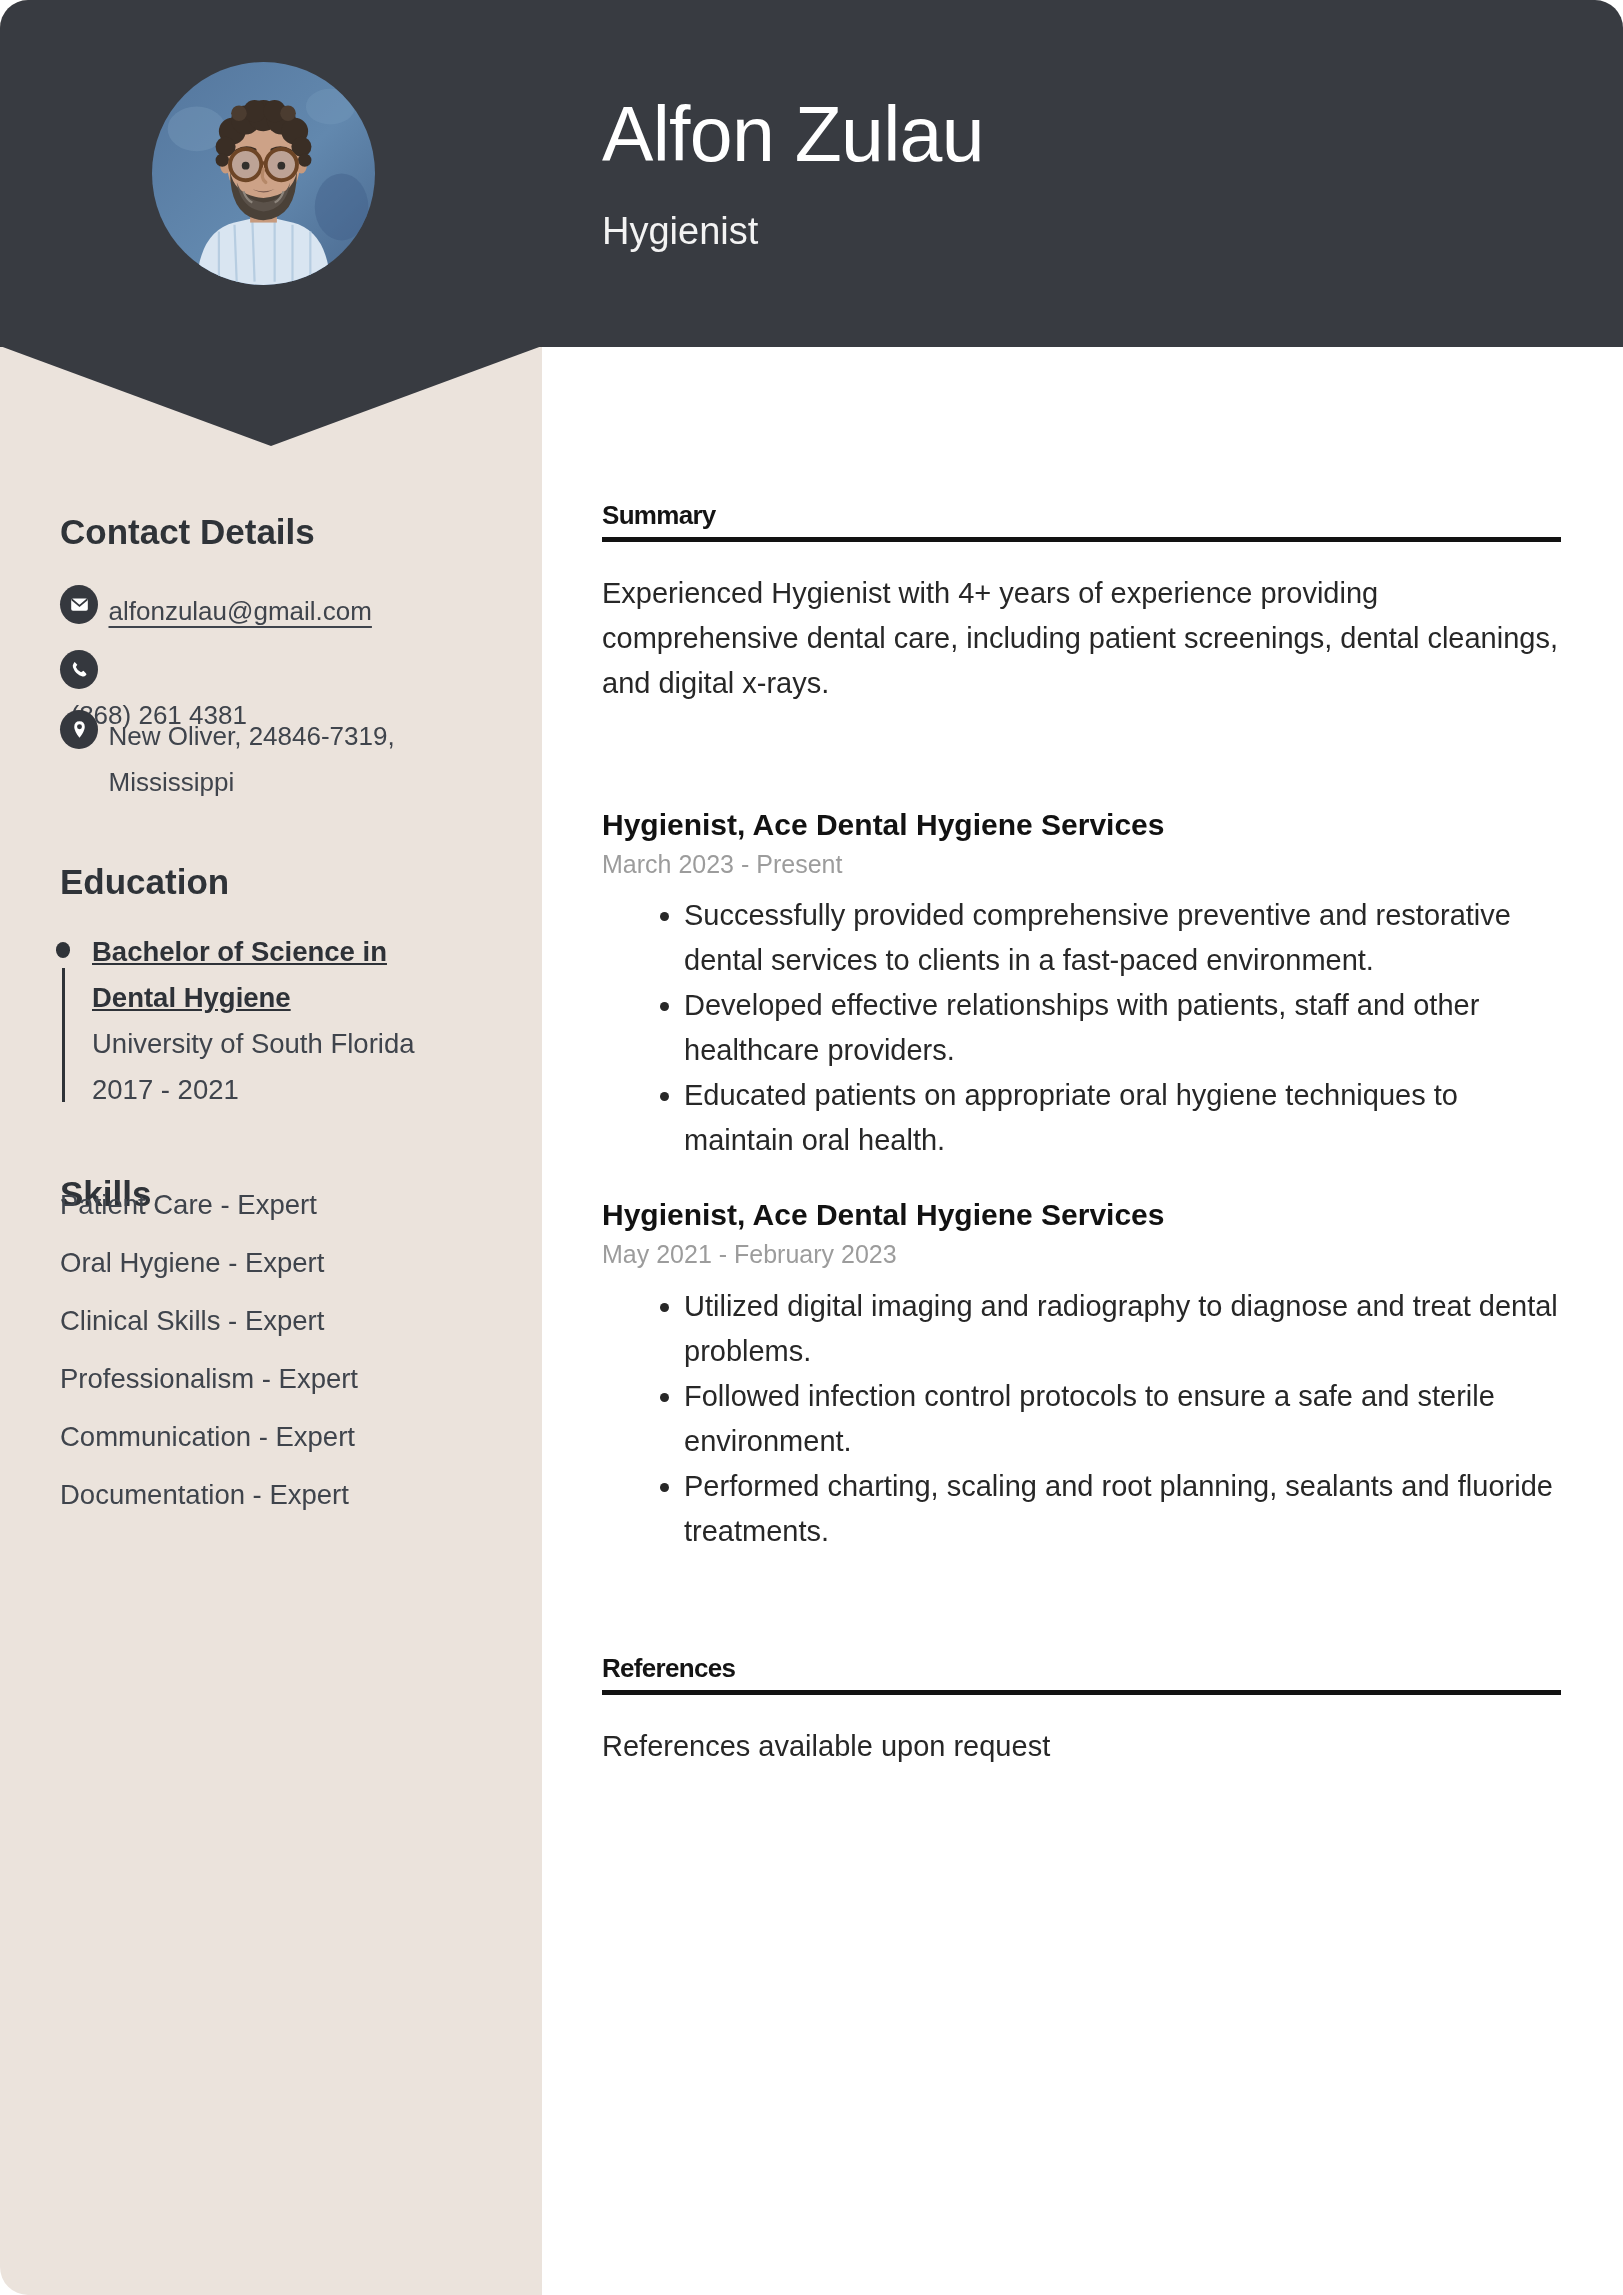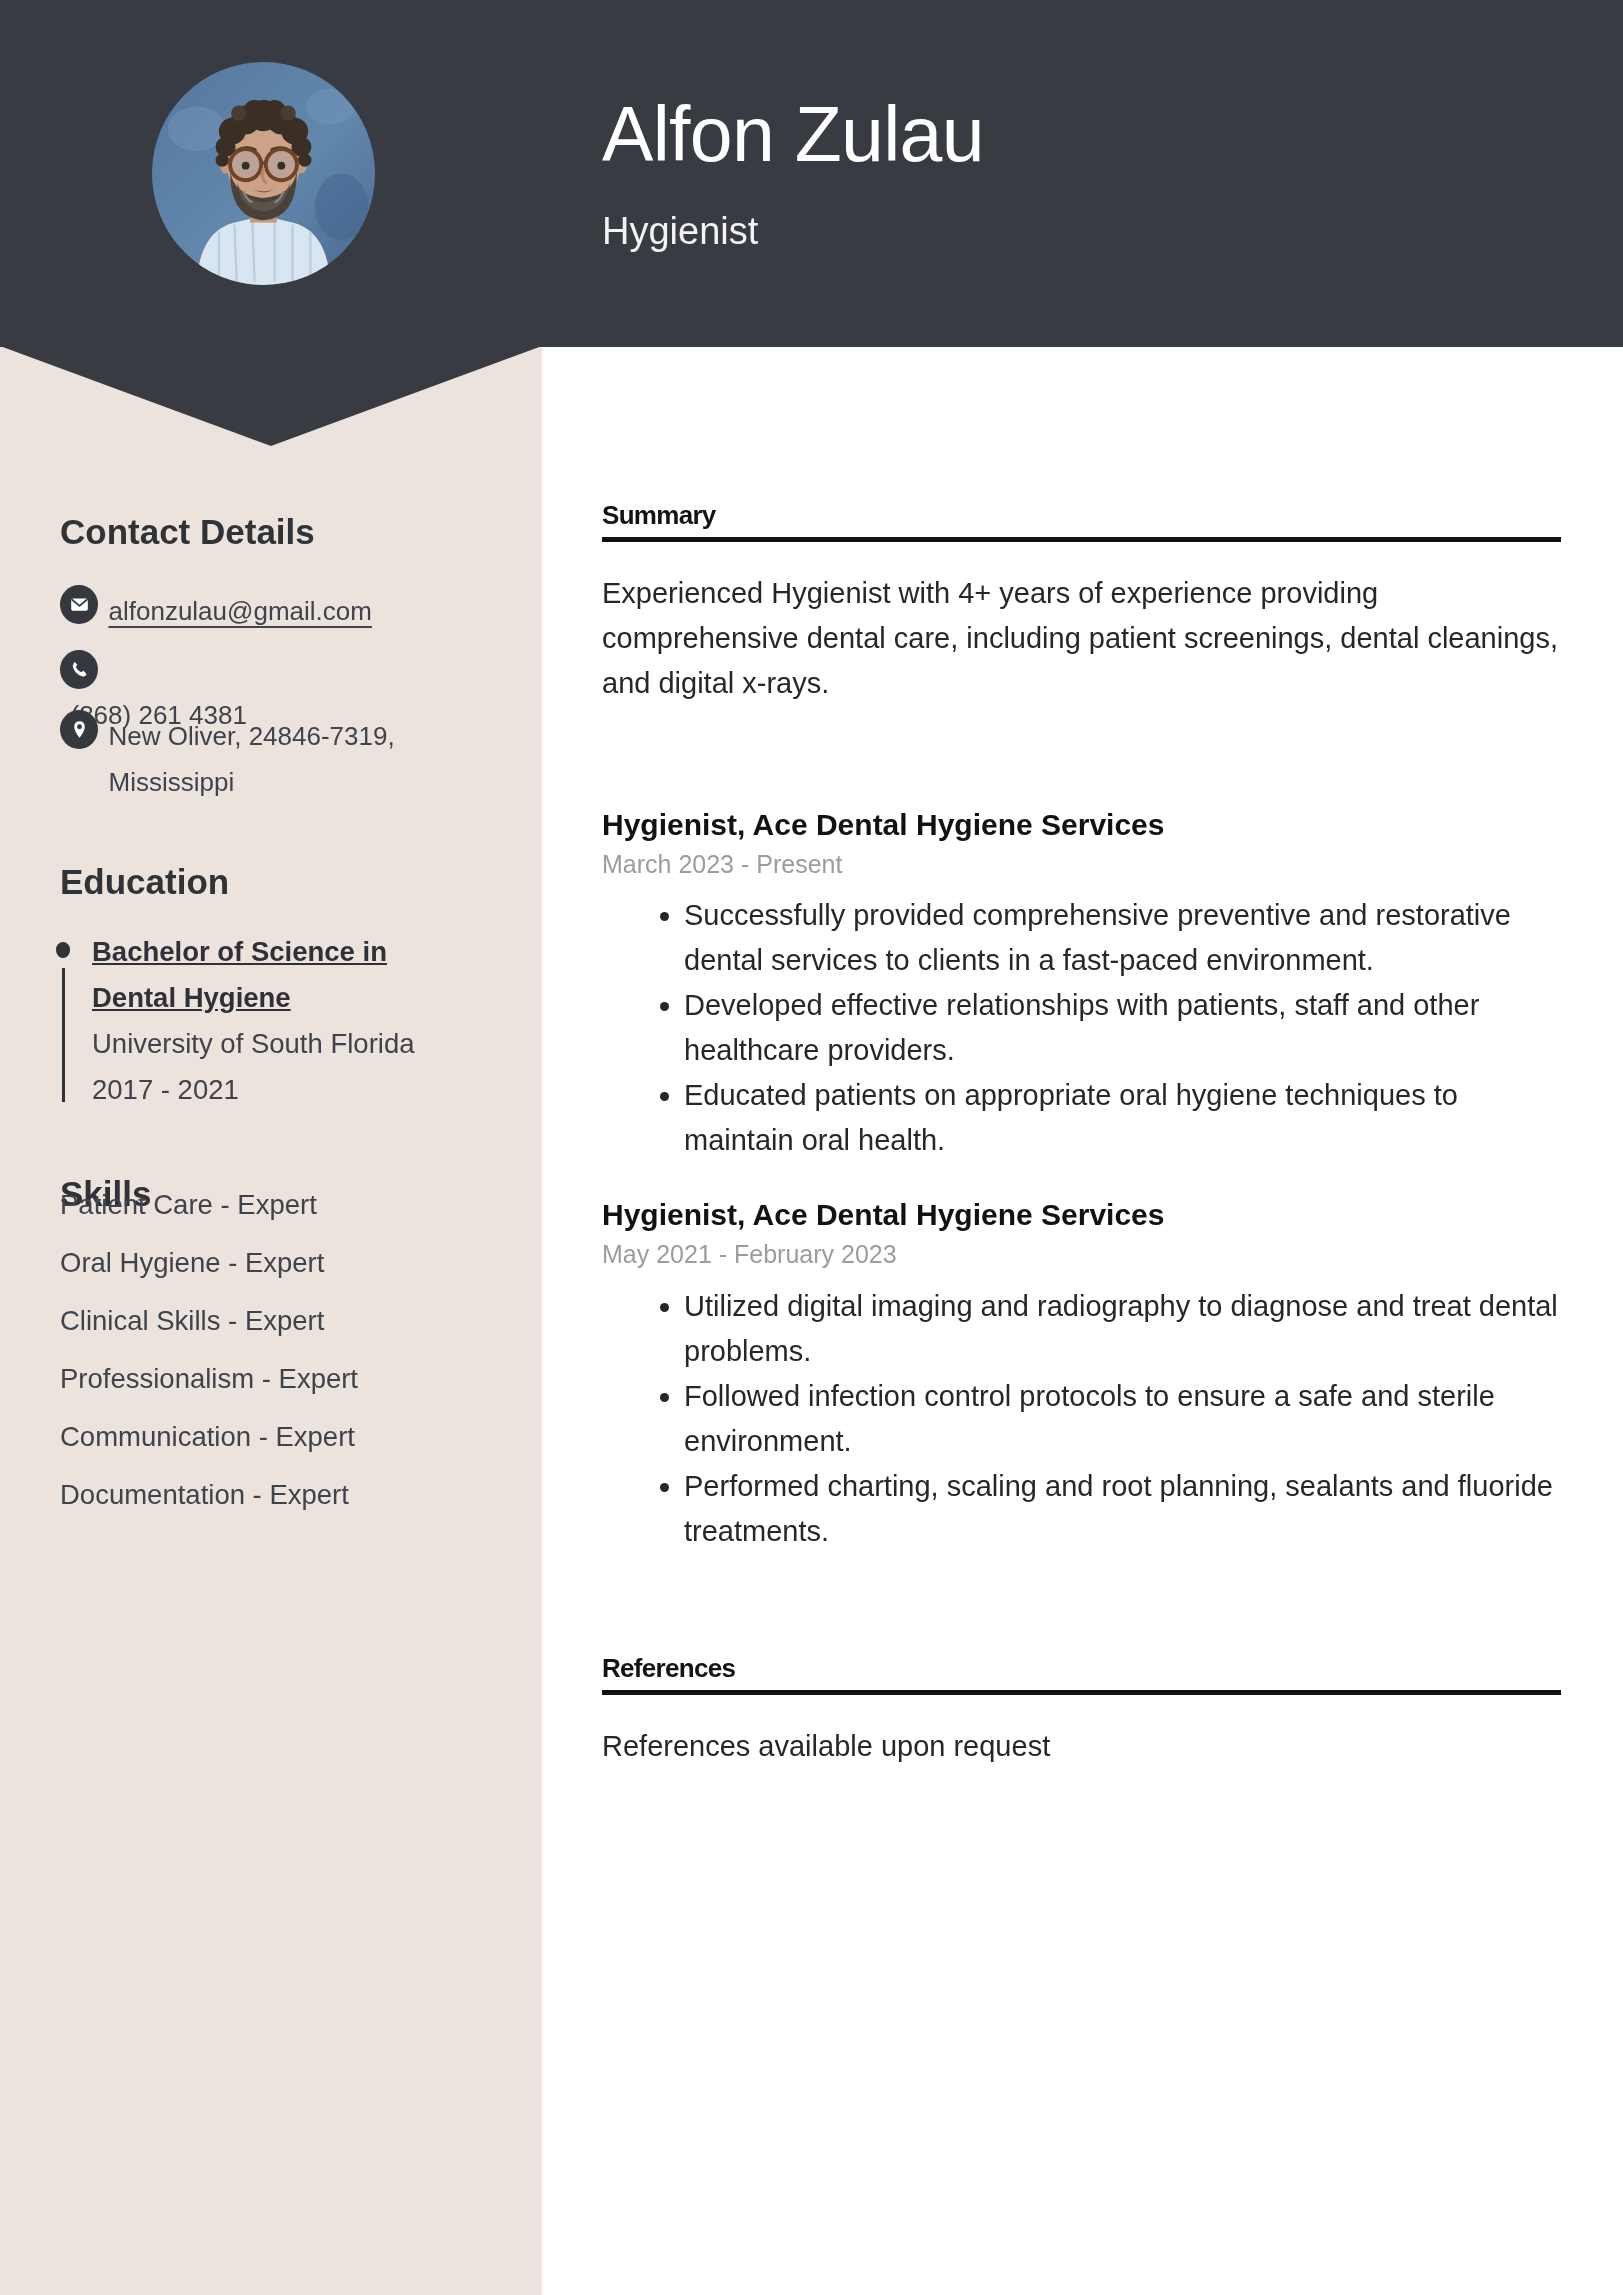--- a/index.html
+++ b/index.html
@@ -1,18 +1,18 @@
 <!DOCTYPE html>
 <html style="font-size:10.5px"><head>
 <meta charset="utf-8">
 <style>
   html,body{margin:0;padding:0;background:#ffffff;}
   .page{
     position:relative;width:1623px;height:2295px;background:#ffffff;overflow:hidden;
-    font-family:"Liberation Sans", sans-serif;color:#272727;
+    font-family:"Liberation Sans", sans-serif;color:#272727;border-radius:28px;
   }
   
   .sidebar{position:absolute;left:0;top:0;width:542px;height:2295px;background:#ebe3dc;}
   
   .header-band{position:absolute;left:0;top:0;width:1623px;height:347px;background:#383b41;}
   .header-chevron{position:absolute;left:0;top:346px;width:542px;height:100px;background:#383b41;
     clip-path:polygon(0 0,100% 0,50% 100%);}
   .photo-ring{position:absolute;left:152px;top:62px;width:223px;height:223px;border-radius:50%;overflow:hidden;}
   .photo-ring svg{display:block;width:100%;height:100%;}
   .name{position:absolute;left:602px;top:96px;font-size:77px;font-weight:300;color:#ffffff;

